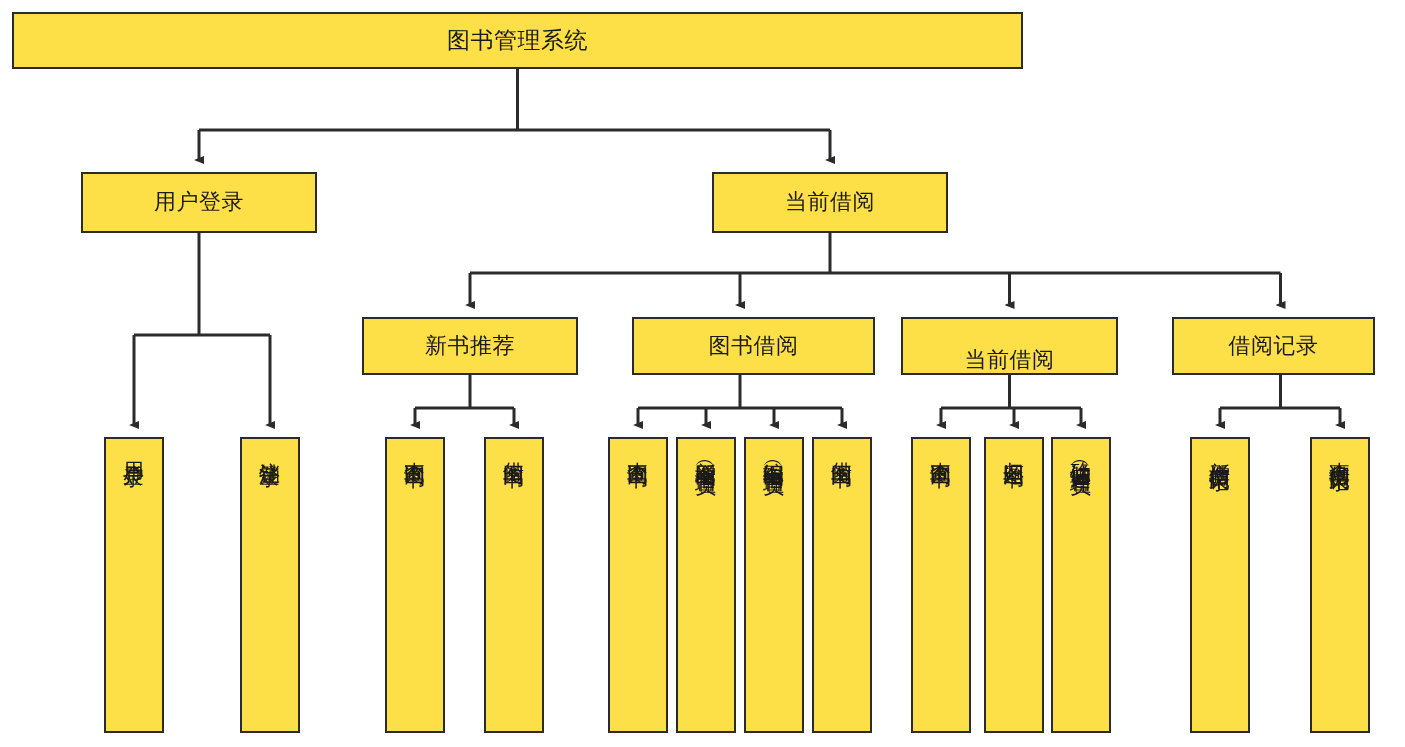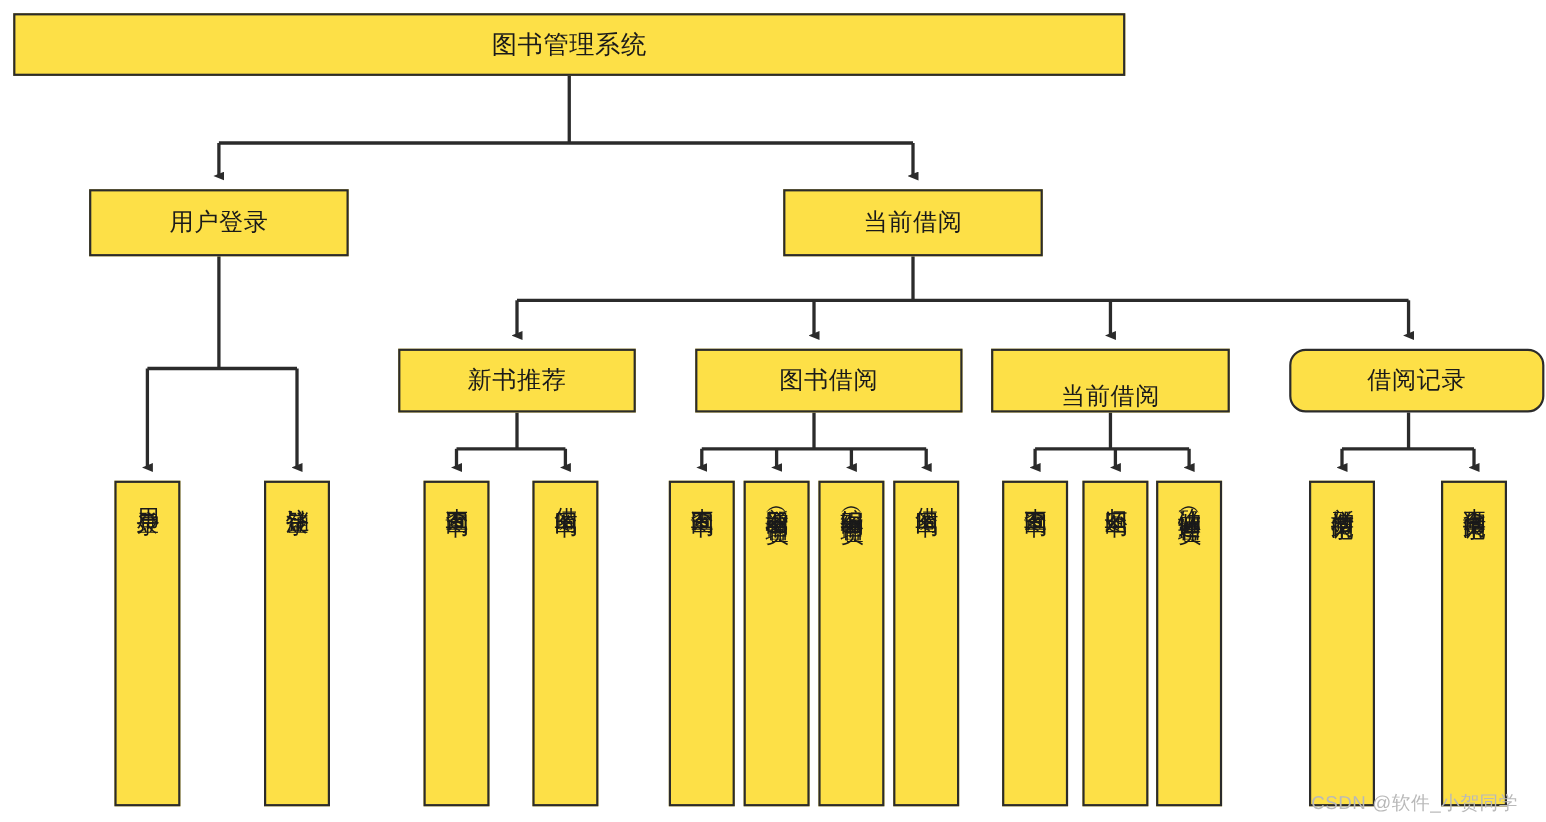--- a/index.html
+++ b/index.html
@@ -128,21 +128,21 @@
       </div>
       <div class="node horizontal" style="left: 362px; top: 317px; width: 216px; height: 58px;">
         <span class="node-label">新书推荐</span>
       </div>
       <div class="node horizontal" style="left: 632px; top: 317px; width: 243px; height: 58px;">
         <span class="node-label">图书借阅</span>
       </div>
       <div class="node horizontal" style="left: 901px; top: 317px; width: 217px; height: 58px; align-items: flex-end;">
         <span class="node-label">当前借阅</span>
       </div>
-      <div class="node horizontal" style="left: 1172px; top: 317px; width: 232px; height: 58px; border-radius: 15px;">
+      <div class="node horizontal" style="left: 1172px; top: 317px; width: 203px; height: 58px;">
         <span class="node-label">借阅记录</span>
       </div>
       <div class="node vertical" style="left: 104px; top: 437px; width: 60px; height: 296px;">
         <span class="node-label">用户登录</span>
       </div>
       <div class="node vertical" style="left: 240px; top: 437px; width: 60px; height: 296px;">
         <span class="node-label">注销登录</span>
       </div>
       <div class="node vertical" style="left: 385px; top: 437px; width: 60px; height: 296px;">
         <span class="node-label">查询图书</span>
@@ -172,15 +172,14 @@
         <span class="node-label">确认归还（管理员）</span>
       </div>
       <div class="node vertical" style="left: 1190px; top: 437px; width: 60px; height: 296px;">
         <span class="node-label">新增借阅记录</span>
       </div>
       <div class="node vertical" style="left: 1310px; top: 437px; width: 60px; height: 296px;">
         <span class="node-label">查询借阅记录</span>
       </div>
     </div>
 
-  <div class="watermark" style="left: 1192px; top: 718px; color: rgb(185, 185, 185);">CSDN @软件_小贺同学</div>
 
 </div>
 
 </body></html>

